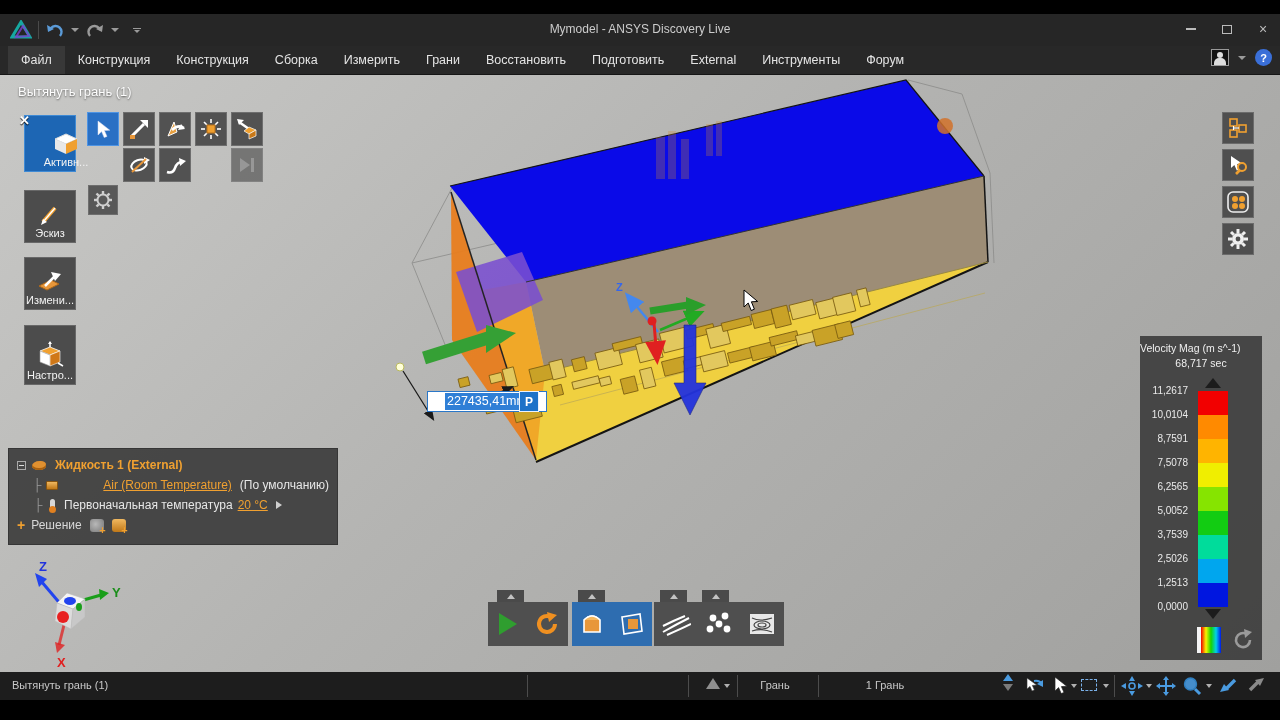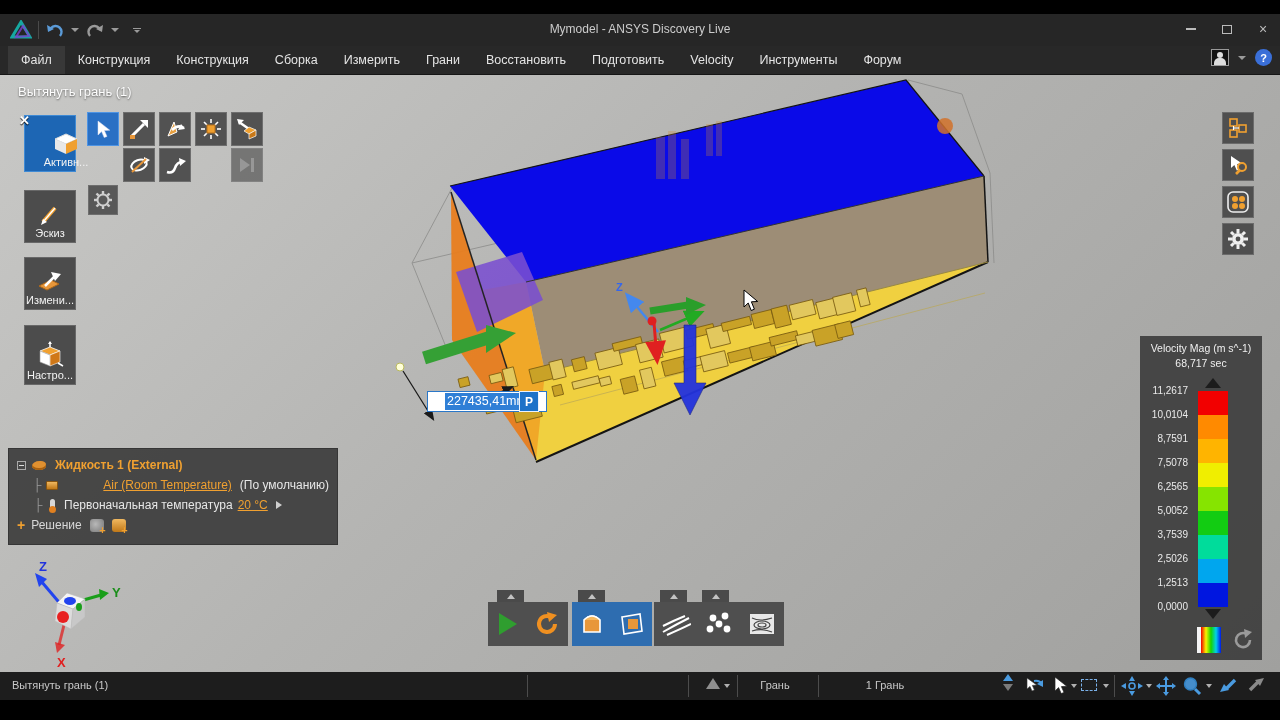--- a/index.html
+++ b/index.html
@@ -85,21 +85,21 @@
   #sim-g2 { left:572px; background:#2e6db0; }
   #sim-g3 { left:654px; background:#4f4f4f; }
   .play-tri { width:0; height:0; border-top:11px solid transparent; border-bottom:11px solid transparent; border-left:18px solid #2f9e2f; }
 
   
   .side-btn { position:absolute; left:1222px; width:32px; height:32px; background:#4f4f4f; border:1px solid #6b6b6b; z-index:3; display:flex; align-items:center; justify-content:center; }
 
   
   #legend { position:absolute; left:1140px; top:261px; width:122px; height:324px; z-index:3;
     background:rgba(62,62,62,.93); color:#efefef; }
-  #legend-title { position:absolute; top:6px; width:100%; text-align:center; font-size:10.5px; }
+  #legend-title { position:absolute; top:6px; width:100%; text-align:left; font-size:10.5px; }
   #legend-time { position:absolute; top:21px; width:100%; text-align:center; font-size:10.5px; }
   #legend-bar { position:absolute; left:58px; top:55px; width:30px; height:216px; }
   .legend-band { width:30px; }
   #legend-labels { position:absolute; left:0; top:55px; width:52px; height:216px; }
   .legend-tick { position:absolute; right:4px; font-size:10px; color:#eaeaea; }
   .tri-up-dark { position:absolute; left:65px; top:42px; width:0; height:0; border-left:8px solid transparent; border-right:8px solid transparent; border-bottom:10px solid #1c1c1c; }
   .tri-down-dark { position:absolute; left:65px; top:273px; width:0; height:0; border-left:8px solid transparent; border-right:8px solid transparent; border-top:10px solid #1c1c1c; }
   #legend-rainbow { position:absolute; left:57px; top:291px; width:24px; height:26px; border-left:4px solid #f4f4f4;
     background:linear-gradient(90deg,#f00000,#f8f400,#18d400,#00d0e8,#0018e8); }
   #legend-reset { position:absolute; left:92px; top:293px; }
@@ -159,21 +159,21 @@
   <div id="menubar">
     <div id="menu-items">
         <div class="menu-item first">Файл</div>
         <div class="menu-item">Конструкция</div>
         <div class="menu-item">Конструкция</div>
         <div class="menu-item">Сборка</div>
         <div class="menu-item">Измерить</div>
         <div class="menu-item">Грани</div>
         <div class="menu-item">Восстановить</div>
         <div class="menu-item">Подготовить</div>
-        <div class="menu-item">Velocity</div>
+        <div class="menu-item">External</div>
         <div class="menu-item">Инструменты</div>
         <div class="menu-item">Форум</div>
       </div>
     <div id="menu-right">
       <div id="user-icon"></div>
       <div class="caret-down"></div>
       <div id="help-icon">?</div>
     </div>
   </div>
 

